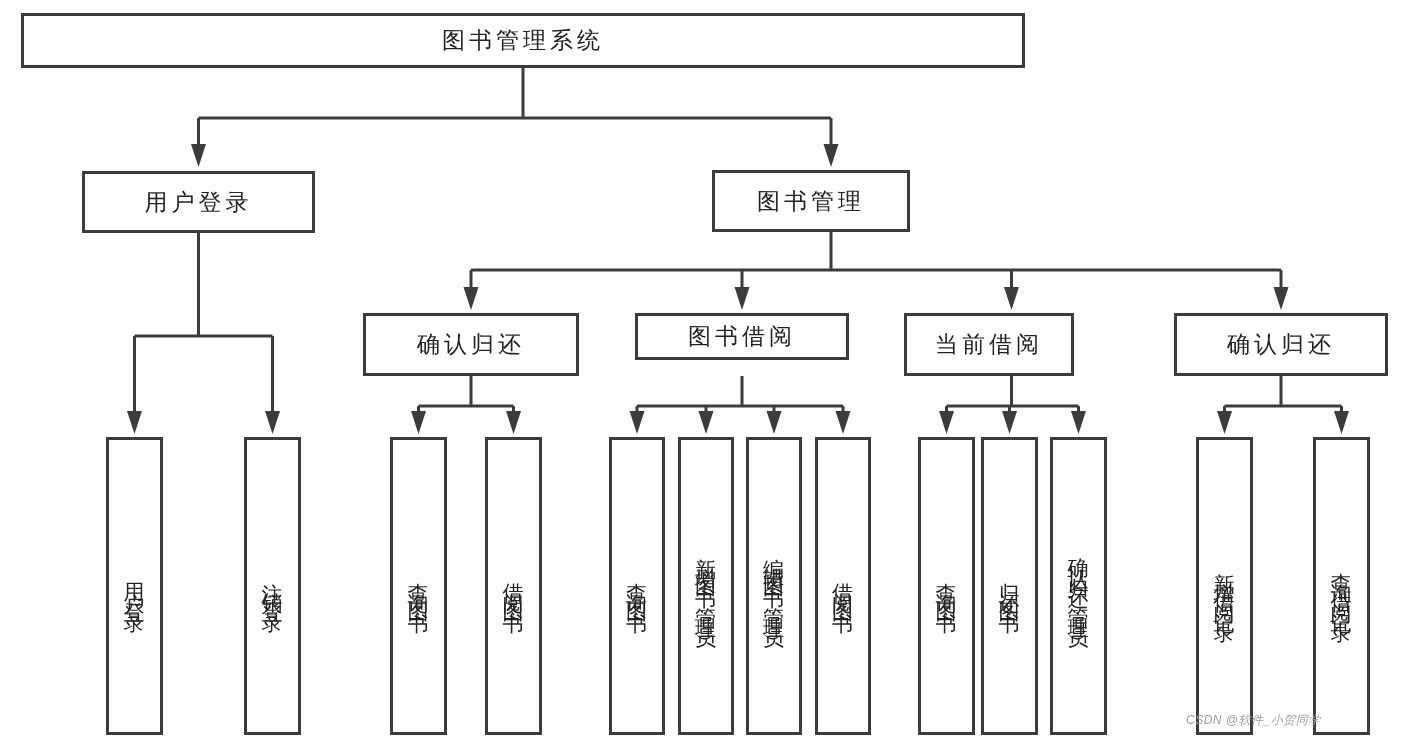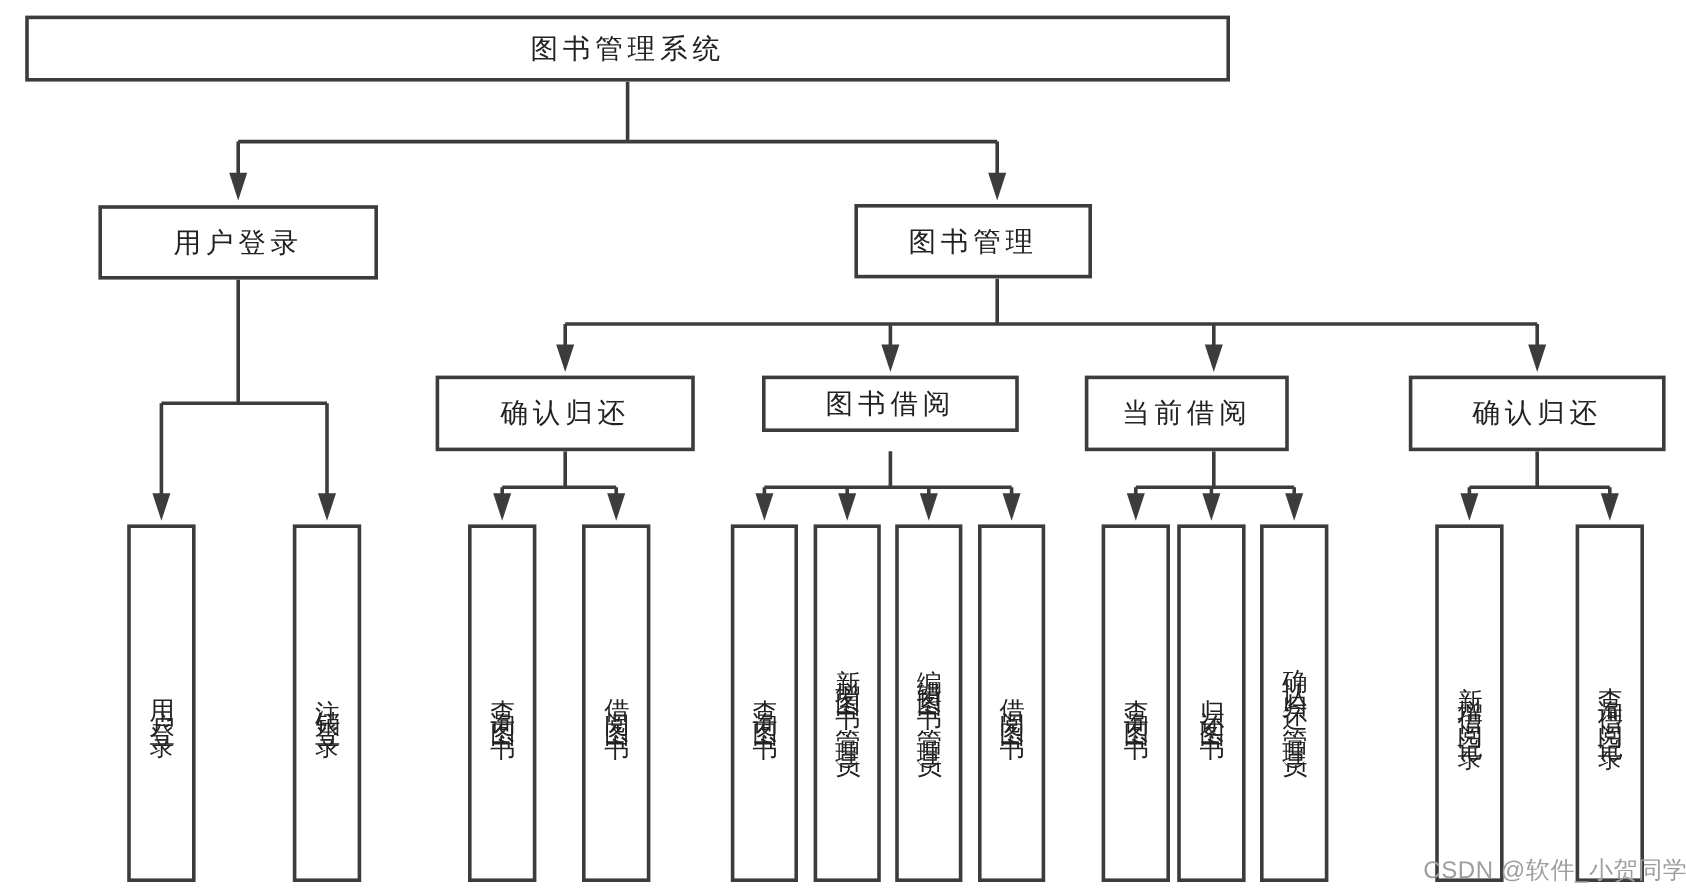--- a/index.html
+++ b/index.html
@@ -37,23 +37,24 @@
     text-orientation:mixed;
     font-size:21px;
     letter-spacing:10px;
     line-height:1;
     white-space:normal;
   }
   .watermark{
     position:absolute;
     z-index:5;
     color:var(--watermark);
-    font-size:20px;
+    font-size:12px;
     letter-spacing:0.5px;
     white-space:nowrap;
+    font-style:italic;
   }
 </style>
 </head>
 <body>
 
 <div class="stage">
 
   <svg id="connectors" width="1405" height="747">
     <g>
       <path d="M523,68 V118 M198.5,118 H831 M198.5,118 V148 M831,118 V148"></path>

